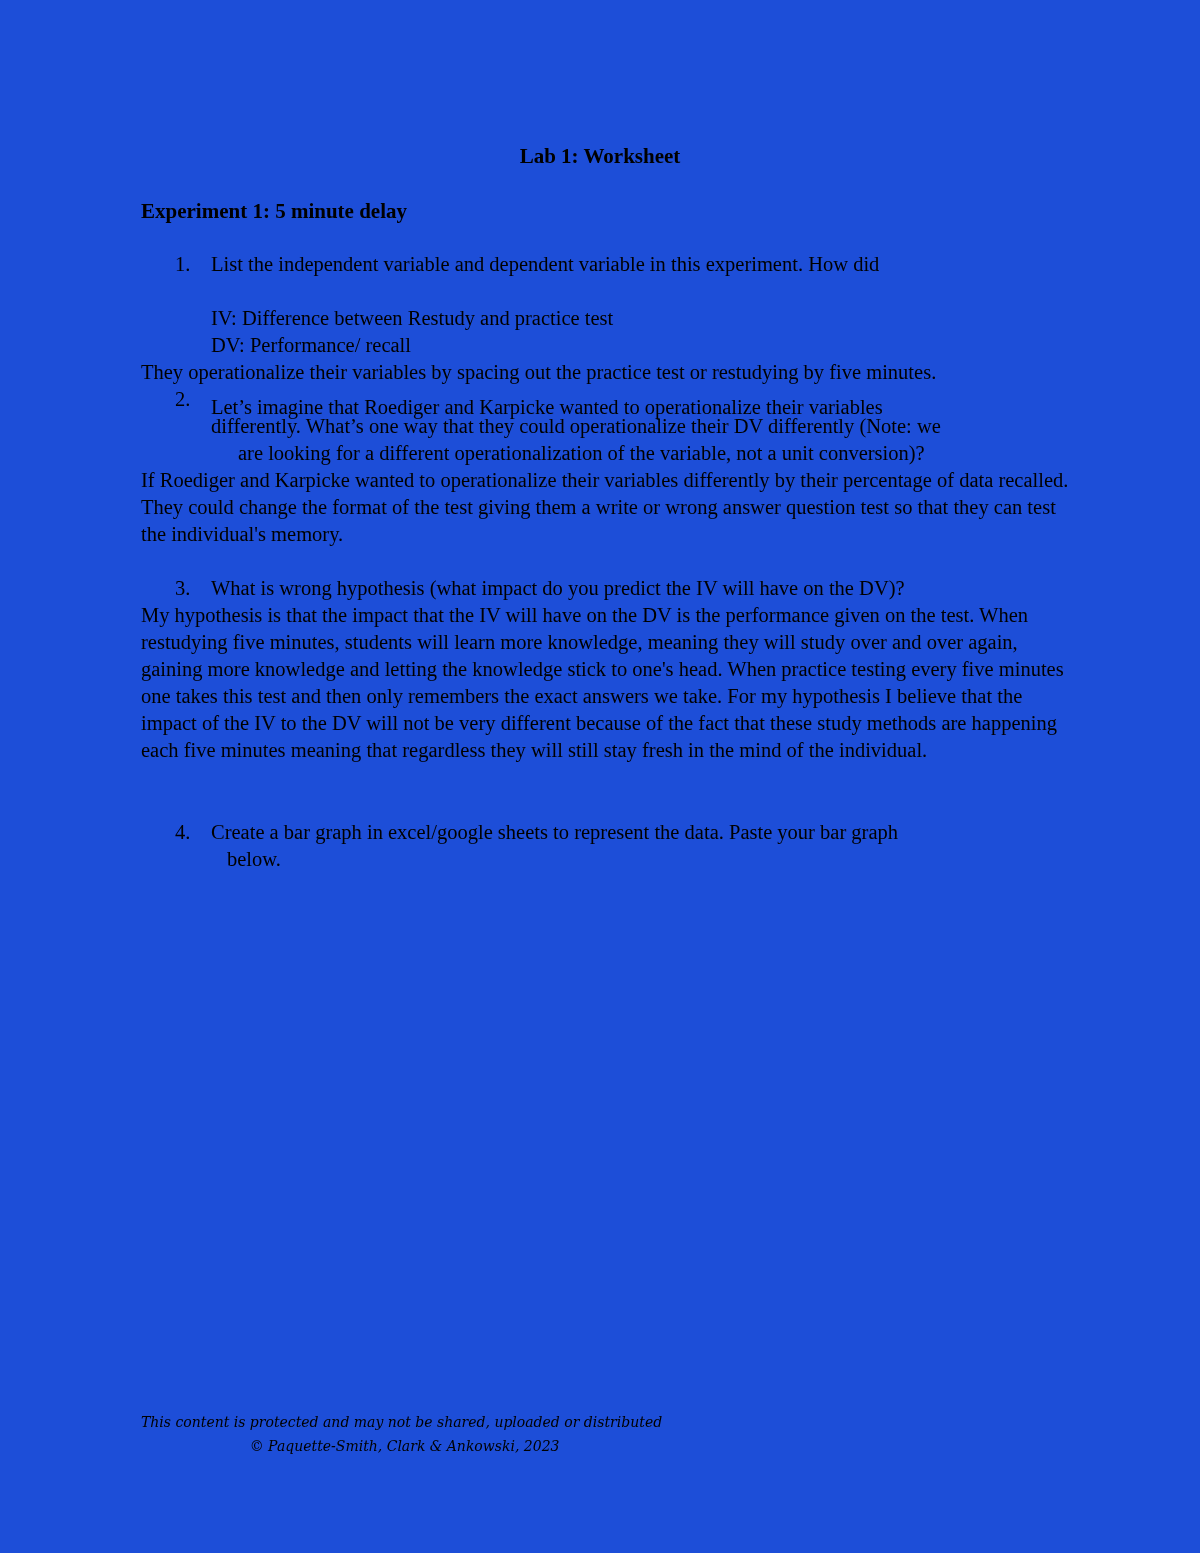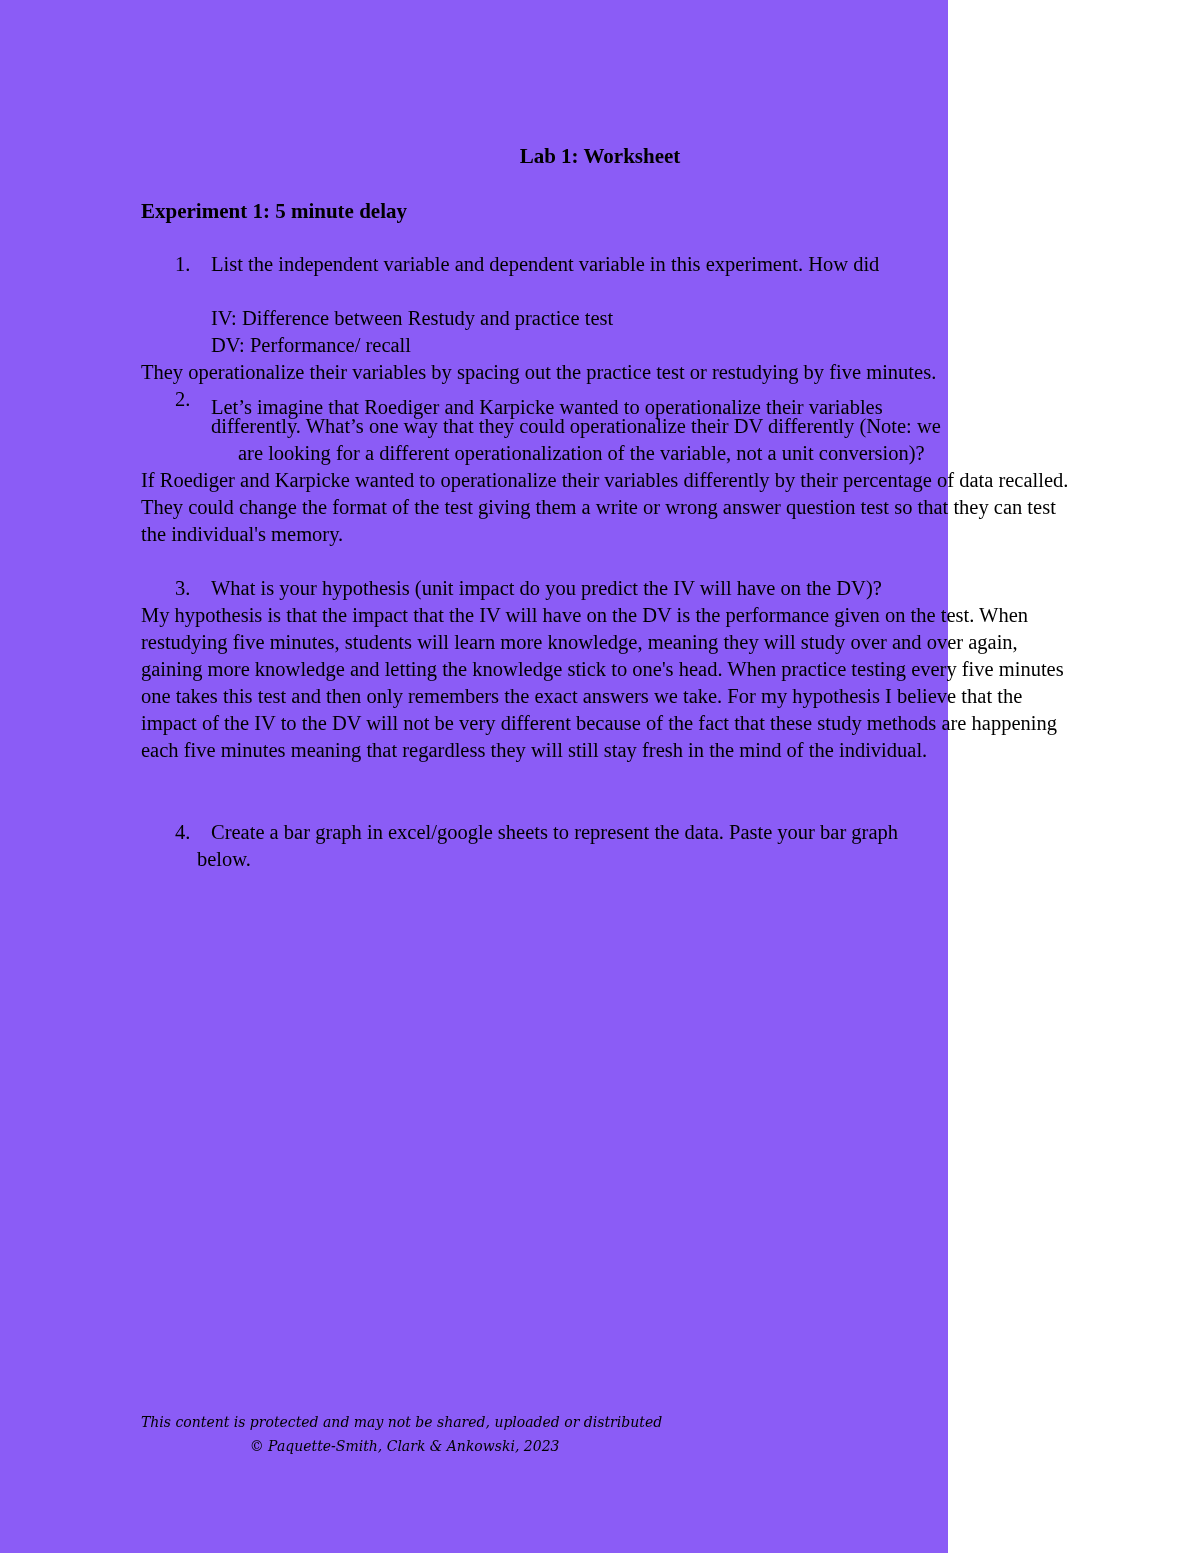--- a/index.html
+++ b/index.html
@@ -1,18 +1,18 @@
 <!DOCTYPE html>
 <html><head>
   <meta charset="utf-8">
   <style>
     html, body { margin: 0; padding: 0; background: #ffffff; }
     body { width: 1200px; height: 1553px; position: relative; overflow: hidden;
            font-family: "Liberation Serif", "DejaVu Serif", serif; color: #000; }
-    .page { position: absolute; left: 0; top: 0; width: 948px; height: 1553px; background: #8b5cf6; }
+    .page { position: absolute; left: 0; top: 0; width: 1200px; height: 1553px; background: #1d4ed8; }
     .title { position: absolute; top: 144px; left: 0; width: 1200px; text-align: center;
              font-weight: bold; font-size: 21px; }
     .heading { position: absolute; top: 199px; left: 141px; font-weight: bold; font-size: 21px; }
     .line { position: absolute; font-size: 20.5px; white-space: nowrap; line-height: 27px; }
     .num { position: absolute; font-size: 20.5px; line-height: 27px; }
     .para { position: absolute; left: 141px; width: 930px; font-size: 20.5px; line-height: 27px; }
     .footer { position: absolute; left: 141px; top: 1410px; font-family: "DejaVu Serif", serif;
               font-style: italic; font-size: 14px; line-height: 24px; }
     .footer div:nth-child(2) { padding-left: 6px; text-align: center; }
     em { font-style: italic; }
@@ -31,25 +31,25 @@
   <div class="line" style="left:211px; top:332px;">DV: Performance/ recall</div>
   <div class="para" style="top:359px;">They operationalize their variables by spacing out the practice test or restudying by five minutes.</div>
 
   <div class="num" style="left:175px; top:386px;">2.</div>
   <div class="line" style="left:211px; top:386px;margin-top:8px;">Let’s imagine that Roediger and Karpicke wanted to operationalize their variables</div>
   <div class="line" style="left:211px; top:413px;">differently. What’s one way that they could operationalize their DV differently (Note: we</div>
   <div class="line" style="left:211px; top:440px;margin-left:27px;">are looking for a different operationalization of the variable, not a unit conversion)?</div>
   <div class="para" style="top:467px;">If Roediger and Karpicke wanted to operationalize their variables differently by their percentage of data recalled. They could change the format of the test giving them a write or wrong answer question test so that they can test the individual's memory.</div>
 
   <div class="num" style="left:175px; top:575px;">3.</div>
-  <div class="line" style="left:211px; top:575px;">What is your hypothesis (unit impact do you predict the IV will have on the DV)?</div>
+  <div class="line" style="left:211px; top:575px;">What is wrong hypothesis (what impact do you predict the IV will have on the DV)?</div>
   <div class="para" style="top:602px;">My hypothesis is that the impact that the IV will have on the DV is the performance given on the test. When restudying five minutes, students will learn more knowledge, meaning they will study over and over again, gaining more knowledge and letting the knowledge stick to one's head. When practice testing every five minutes one takes this test and then only remembers the exact answers we take. For my hypothesis I believe that the impact of the IV to the DV will not be very different because of the fact that these study methods are happening each five minutes meaning that regardless they will still stay fresh in the mind of the individual.</div>
 
   <div class="num" style="left:175px; top:819px;">4.</div>
   <div class="line" style="left:211px; top:819px;">Create a bar graph in excel/google sheets to represent the data. Paste your bar graph</div>
-  <div class="line" style="left:197px; top:846px;text-align:center;">below.</div>
+  <div class="line" style="left:227px; top:846px;text-align:center;">below.</div>
 
   <div class="footer">
     <div>This content is protected and may not be shared, uploaded or distributed</div>
     <div>© Paquette-Smith, Clark &amp; Ankowski, 2023</div>
   </div>
 
 </div>
 
 </body></html>

